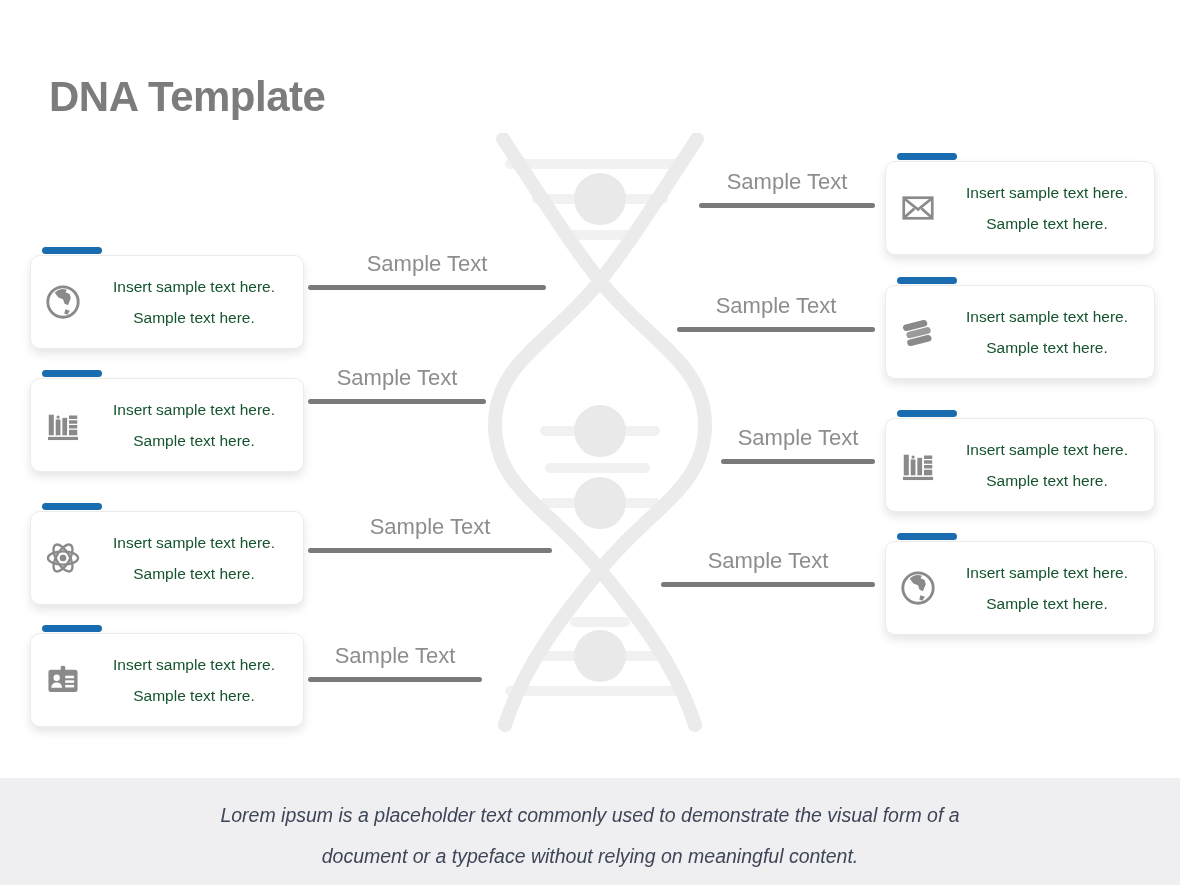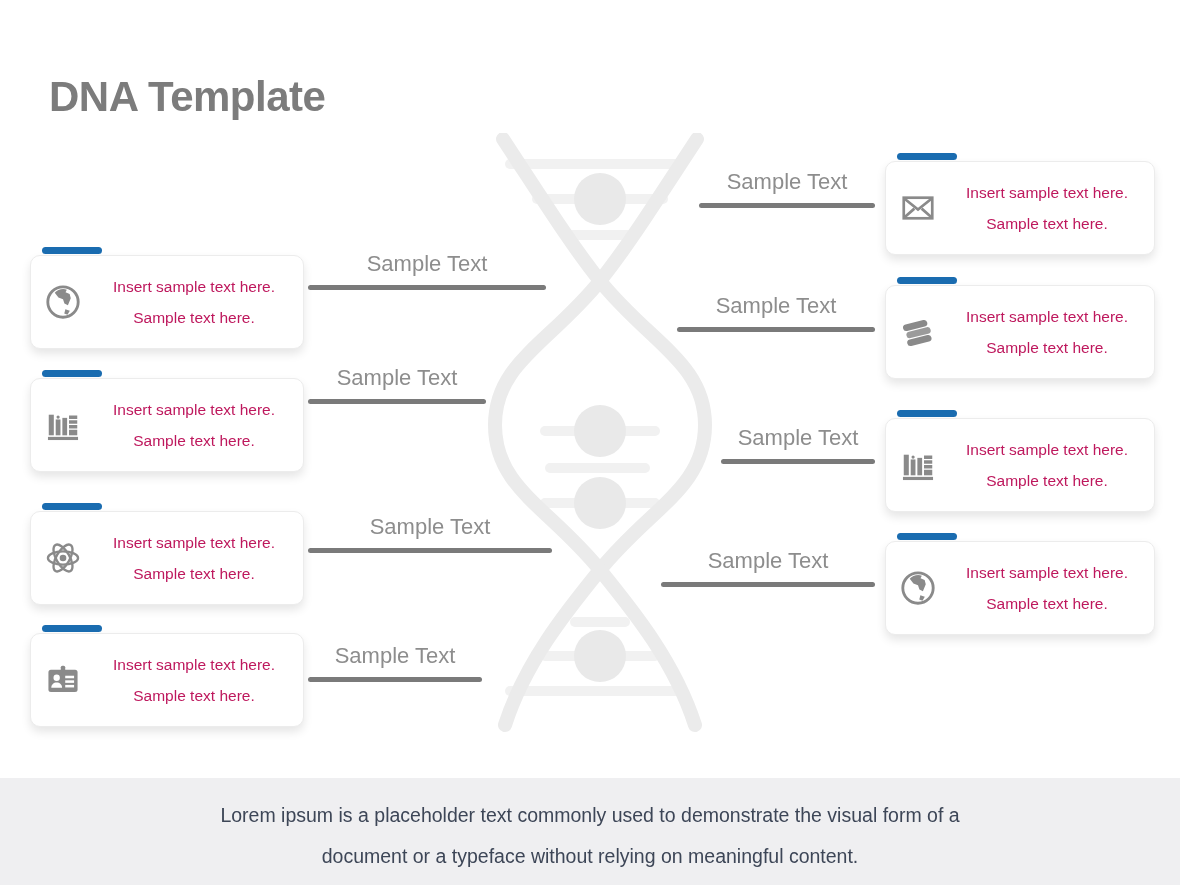--- a/index.html
+++ b/index.html
@@ -20,32 +20,32 @@
     display:flex;align-items:center;
   }
   .card .accent{
     position:absolute;top:-9px;left:11px;width:60px;height:7px;
     border-radius:4px;background:#1a6cb0;
   }
   .card .icon-box{
     width:64px;display:flex;justify-content:center;align-items:center;color:#8a8a8a;flex:0 0 64px;
   }
   .card .icon-box svg{width:38px;height:38px;}
-  .card .txt{flex:1;text-align:center;color:#be185d;font-size:15.5px;line-height:31px;padding-right:10px;}
+  .card .txt{flex:1;text-align:center;color:#14532d;font-size:15.5px;line-height:31px;padding-right:10px;}
   
   .cline{position:absolute;height:5px;border-radius:3px;background:#7a7a7a;}
   .clabel{position:absolute;font-size:22px;color:#8d8d8d;text-align:center;white-space:nowrap;}
   
   .dna{position:absolute;left:463px;top:108px;}
   
   .footer{
     position:absolute;left:0;top:753px;width:1180px;height:132px;background:#efeff1;
   }
   .footer .ftxt{
-    padding-top:17px;text-align:center;color:#3d4657;font-size:19.5px;line-height:41px;
+    padding-top:17px;text-align:center;color:#3d4657;font-size:19.5px;line-height:41px;font-style:italic;
   }
 </style>
 </head>
 <body>
 
 <div class="slide">
 
   <div class="page-title">DNA Template</div>
 
   <svg class="dna" width="274" height="610" viewBox="0 0 274 610">

